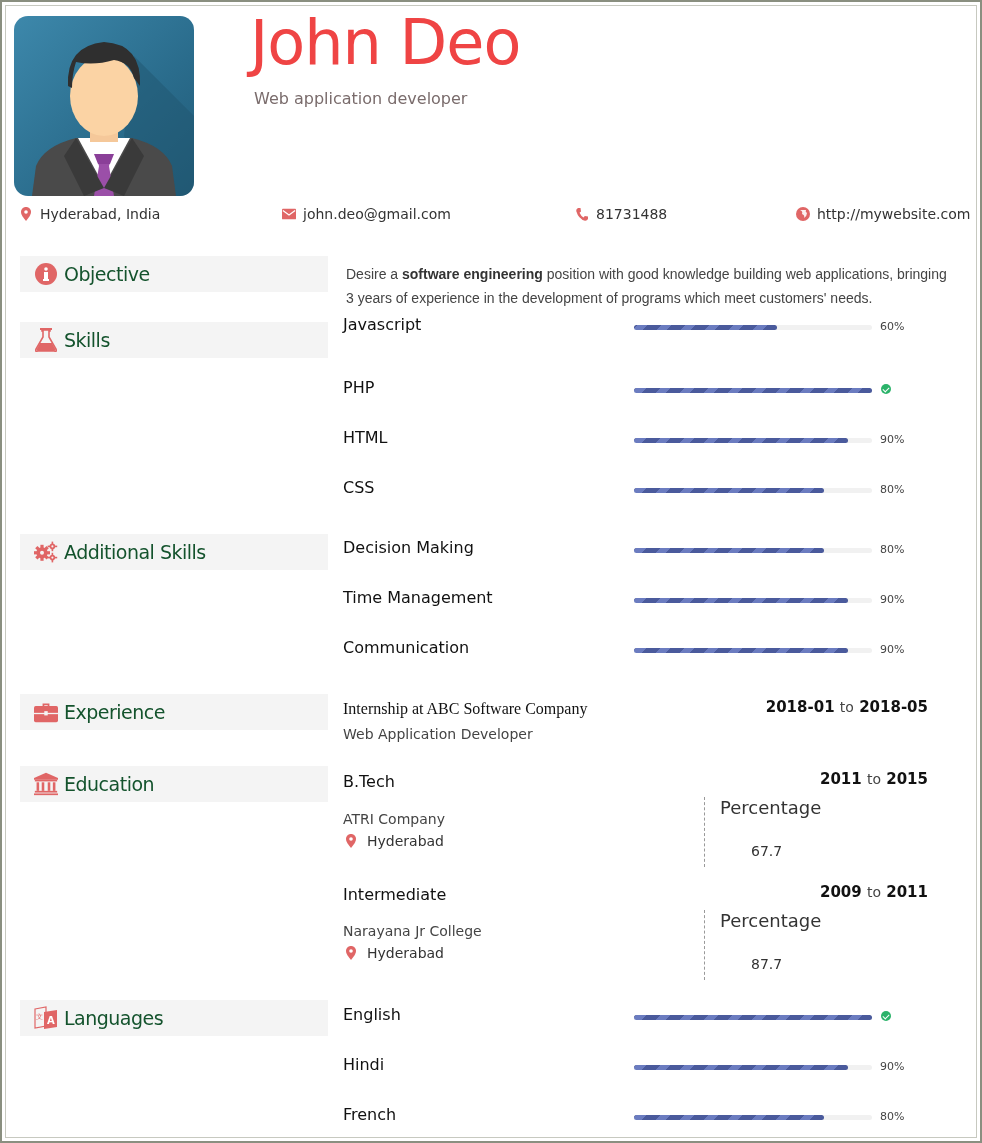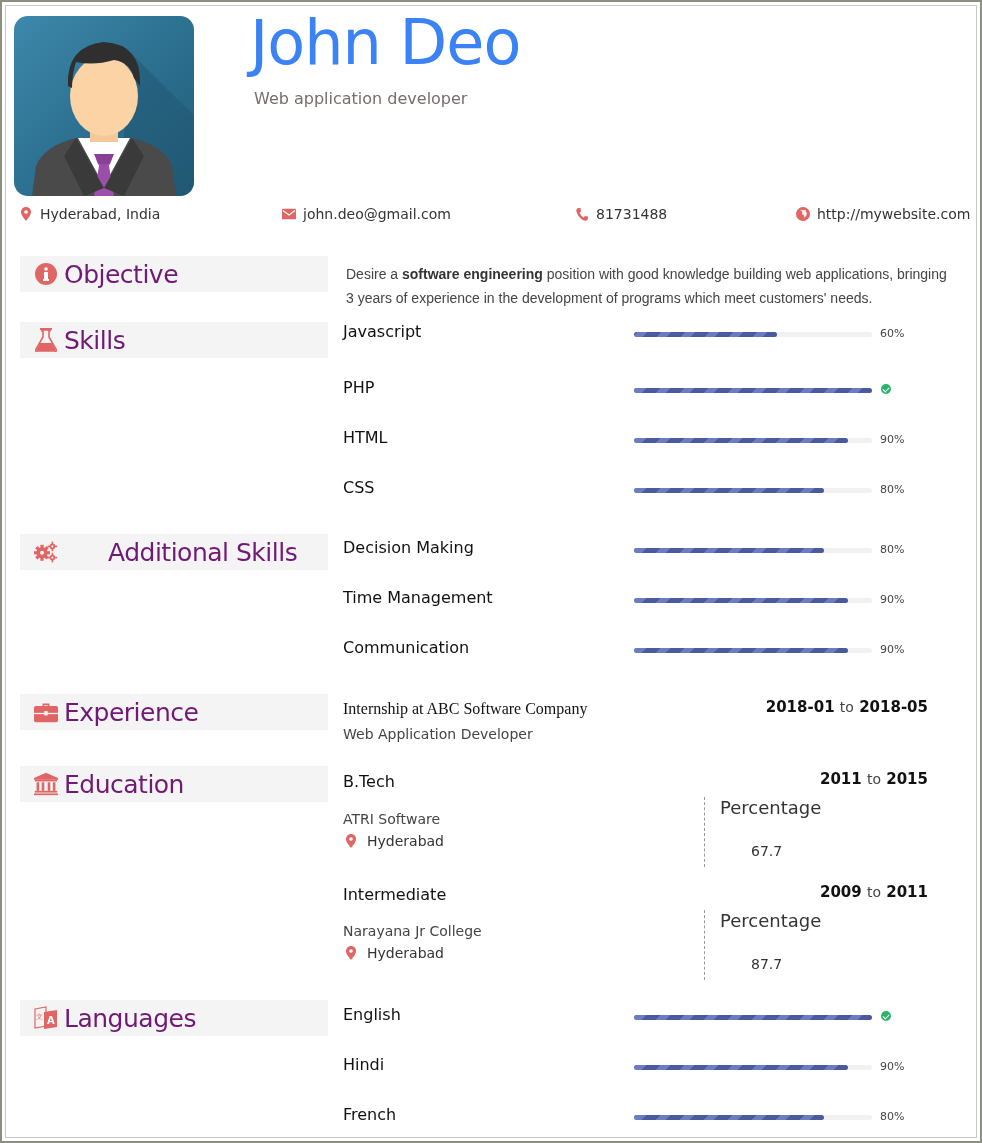--- a/index.html
+++ b/index.html
@@ -2,29 +2,29 @@
 <html><head>
 <meta charset="utf-8">
 <style>
   * { box-sizing: border-box; margin: 0; padding: 0; }
   html, body { width: 982px; height: 1143px; background: #ffffff; overflow: hidden; }
   body { font-family: "DejaVu Sans", sans-serif; color: #222; position: relative; }
   .frame { position: absolute; left: 0; top: 0; width: 982px; height: 1143px; border: 2px solid #8a8f80; border-left-width: 2px; }
   .frame-inner { position: absolute; left: 3px; top: 3px; right: 3px; bottom: 3px; border: 1px solid #c7c9c0; }
 
   .avatar { position: absolute; left: 14px; top: 16px; width: 180px; height: 180px; border-radius: 14px; overflow: hidden; background: linear-gradient(135deg, #3d88ab 0%, #2a6c8c 60%, #215b77 100%); }
-  .name { position: absolute; left: 250px; top: 6px; font-size: 62px; color: #3b82f6; font-family: "DejaVu Sans", sans-serif; letter-spacing: -1px; }
+  .name { position: absolute; left: 250px; top: 6px; font-size: 62px; color: #ef4444; font-family: "DejaVu Sans", sans-serif; letter-spacing: -1px; }
   .role { position: absolute; left: 254px; top: 89px; font-size: 16px; color: #7a6c6c; }
 
   .contact { position: absolute; top: 206px; display: flex; align-items: center; font-size: 14px; color: #333; }
   .contact .ico { width: 14px; height: 14px; margin-right: 7px; display: inline-flex; align-items: center; justify-content: center; }
 
   .section-head { position: absolute; left: 20px; width: 308px; height: 36px; background: #f4f4f4; display: flex; align-items: center; padding-left: 14px; }
   .section-head .ico { width: 24px; height: 24px; margin-right: 6px; display: inline-flex; align-items: center; justify-content: center; }
-  .section-head .title { font-size: 25px; color: #701a75; letter-spacing: -0.5px; }
+  .section-head .title { font-size: 19px; color: #14532d; letter-spacing: -0.5px; }
 
   .objective { position: absolute; left: 346px; top: 262px; width: 610px; font-family: "Liberation Sans", sans-serif; font-size: 14px; line-height: 24px; color: #444; }
   .objective b { color: #333; }
 
   .skill-row { position: absolute; left: 343px; width: 600px; height: 24px; }
   .skill-name { position: absolute; left: 0; top: 0; font-size: 16px; color: #111; }
   .bar-track { position: absolute; left: 291px; top: 10px; width: 238px; height: 5px; background: #f1f1f1; border-radius: 3px; }
   .bar-fill { position: absolute; left: 0; top: 0; height: 5px; border-radius: 3px;
     background: repeating-linear-gradient(-45deg, #4a5a9c 0px, #4a5a9c 10px, #6b7cc0 10px, #6b7cc0 17px); }
   .bar-pct { position: absolute; left: 537px; top: 5px; font-size: 11px; color: #444; }
@@ -121,21 +121,21 @@
   <span class="ico">
     <svg width="22" height="24" viewBox="0 0 22 24">
         <rect x="5" y="0" width="12" height="2" fill="#e06666"></rect>
         <path d="M7 2 L15 2 L15 3 L14 3 L14 9 L21 21 Q22 24 19 24 L3 24 Q0 24 1 21 L8 9 L8 3 L7 3 Z" fill="none" stroke="#e06666" stroke-width="1.6"></path>
         <path d="M5 15 L17 15 L20.5 21.5 Q21 23 19 23 L3 23 Q1 23 1.5 21.5 Z" fill="#e06666"></path>
       </svg>
   </span>
   <span class="title">Skills</span>
 </div>
 
-<div class="skill-row" style="top:322px;">
+<div class="skill-row" style="top:315px;">
   <span class="skill-name">Javascript</span>
   <div class="bar-track">
       <div class="bar-fill" style="width:60%;"></div>
     </div>
   <span class="bar-pct">60%</span>
 </div>
 <div class="skill-row" style="top:378px;">
   <span class="skill-name">PHP</span>
   <div class="bar-track">
       <div class="bar-fill" style="width:100%;"></div>
@@ -150,21 +150,21 @@
   <span class="bar-pct">90%</span>
 </div>
 <div class="skill-row" style="top:478px;">
   <span class="skill-name">CSS</span>
   <div class="bar-track">
       <div class="bar-fill" style="width:80%;"></div>
     </div>
   <span class="bar-pct">80%</span>
 </div>
 
-<div class="section-head" style="top:534px;gap:44px;">
+<div class="section-head" style="top:534px;">
   <span class="ico">
     <svg width="30" height="26" viewBox="0 0 30 26">
       <g fill="#e06666">
         <circle cx="10" cy="14" r="7"></circle>
         <rect x="8" y="4" width="4" height="20"></rect>
         <rect x="0" y="12" width="20" height="4"></rect>
         <rect x="8" y="4" width="4" height="20" transform="rotate(45 10 14)"></rect>
         <rect x="8" y="4" width="4" height="20" transform="rotate(-45 10 14)"></rect>
         <circle cx="23" cy="6" r="3.5"></circle>
         <rect x="22" y="0" width="2" height="12"></rect>
@@ -234,21 +234,21 @@
         <rect x="0" y="24" width="28" height="2" fill="#e06666"></rect>
       </svg>
   </span>
   <span class="title">Education</span>
 </div>
 
 <div class="entry-title" style="top:772px;">B.Tech</div>
 <div class="entry-date" style="top:770px;">
   <span>2011</span> <span class="to">to</span> <span>2015</span>
 </div>
-<div class="entry-sub" style="top:811px;">ATRI Software</div>
+<div class="entry-sub" style="top:811px;">ATRI Company</div>
 <div class="loc" style="top:833px;">
   <span class="ico"><svg width="10" height="14" viewBox="0 0 10 14">
         <path d="M5 0 C2 0 0 2.2 0 5 C0 8.5 5 14 5 14 C5 14 10 8.5 10 5 C10 2.2 8 0 5 0 Z" fill="#e06666"></path>
         <circle cx="5" cy="5" r="1.8" fill="#fff"></circle>
       </svg></span>
   <span>Hyderabad</span>
 </div>
 <div class="pct-box" style="top:797px;">
   <span class="pct-label">Percentage</span>
   <span class="pct-value">67.7</span>

